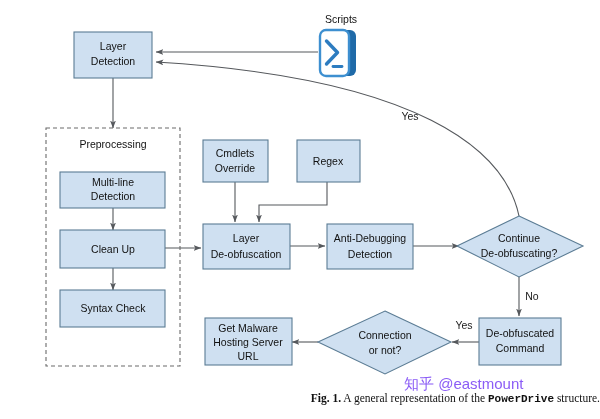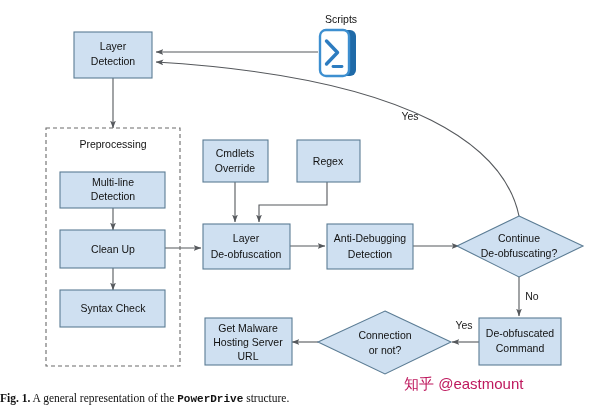--- a/index.html
+++ b/index.html
@@ -56,42 +56,42 @@
   .edge{
     fill:none;
     stroke:#55585c;
     stroke-width:1.1;
   }
   .caption{
     position:absolute;
     left:0;
     top:392px;
     width:600px;
-    text-align:left;
+    text-align:right;
     font-family:"Liberation Serif", serif;
     font-size:11.5px;
     color:#111111;
     white-space:nowrap;
   }
   .caption .figno{font-weight:bold;}
   .caption .mono{
     font-family:"Liberation Mono", monospace;
     font-size:11px;
     font-weight:bold;
   }
   .wm{
     position:absolute;
     font-family:"Liberation Sans", sans-serif;
     pointer-events:none;
     white-space:nowrap;
   }
   .wm-top{
     left:404px;top:375px;
     font-size:15px;
-    color:#be185d;
+    color:#8b5cf6;
   }
   .wm-bottom{
     left:434px;top:392px;
     font-size:11.5px;
     color:#d6dadd;
   }
 </style>
 </head>
 <body>
 

